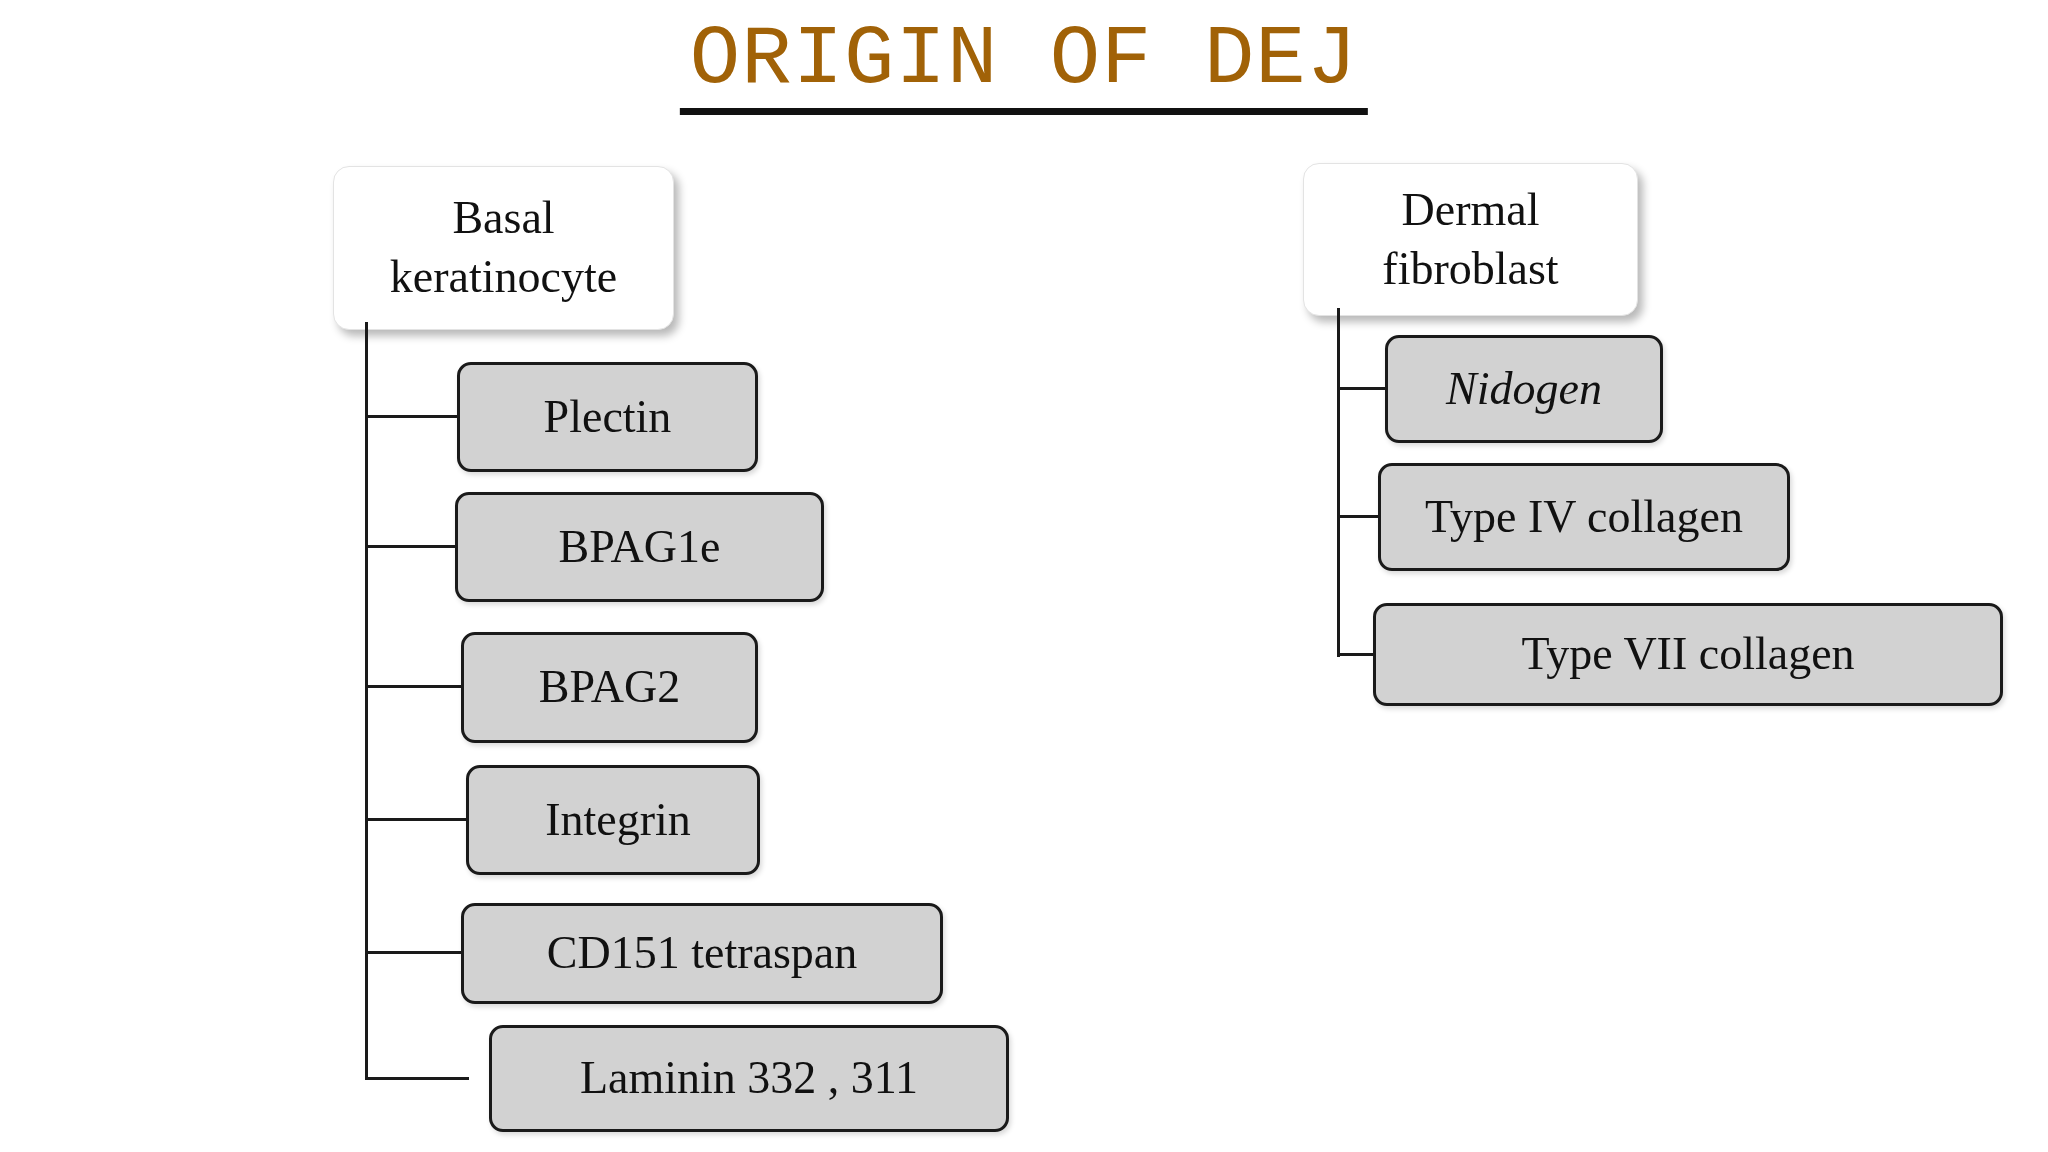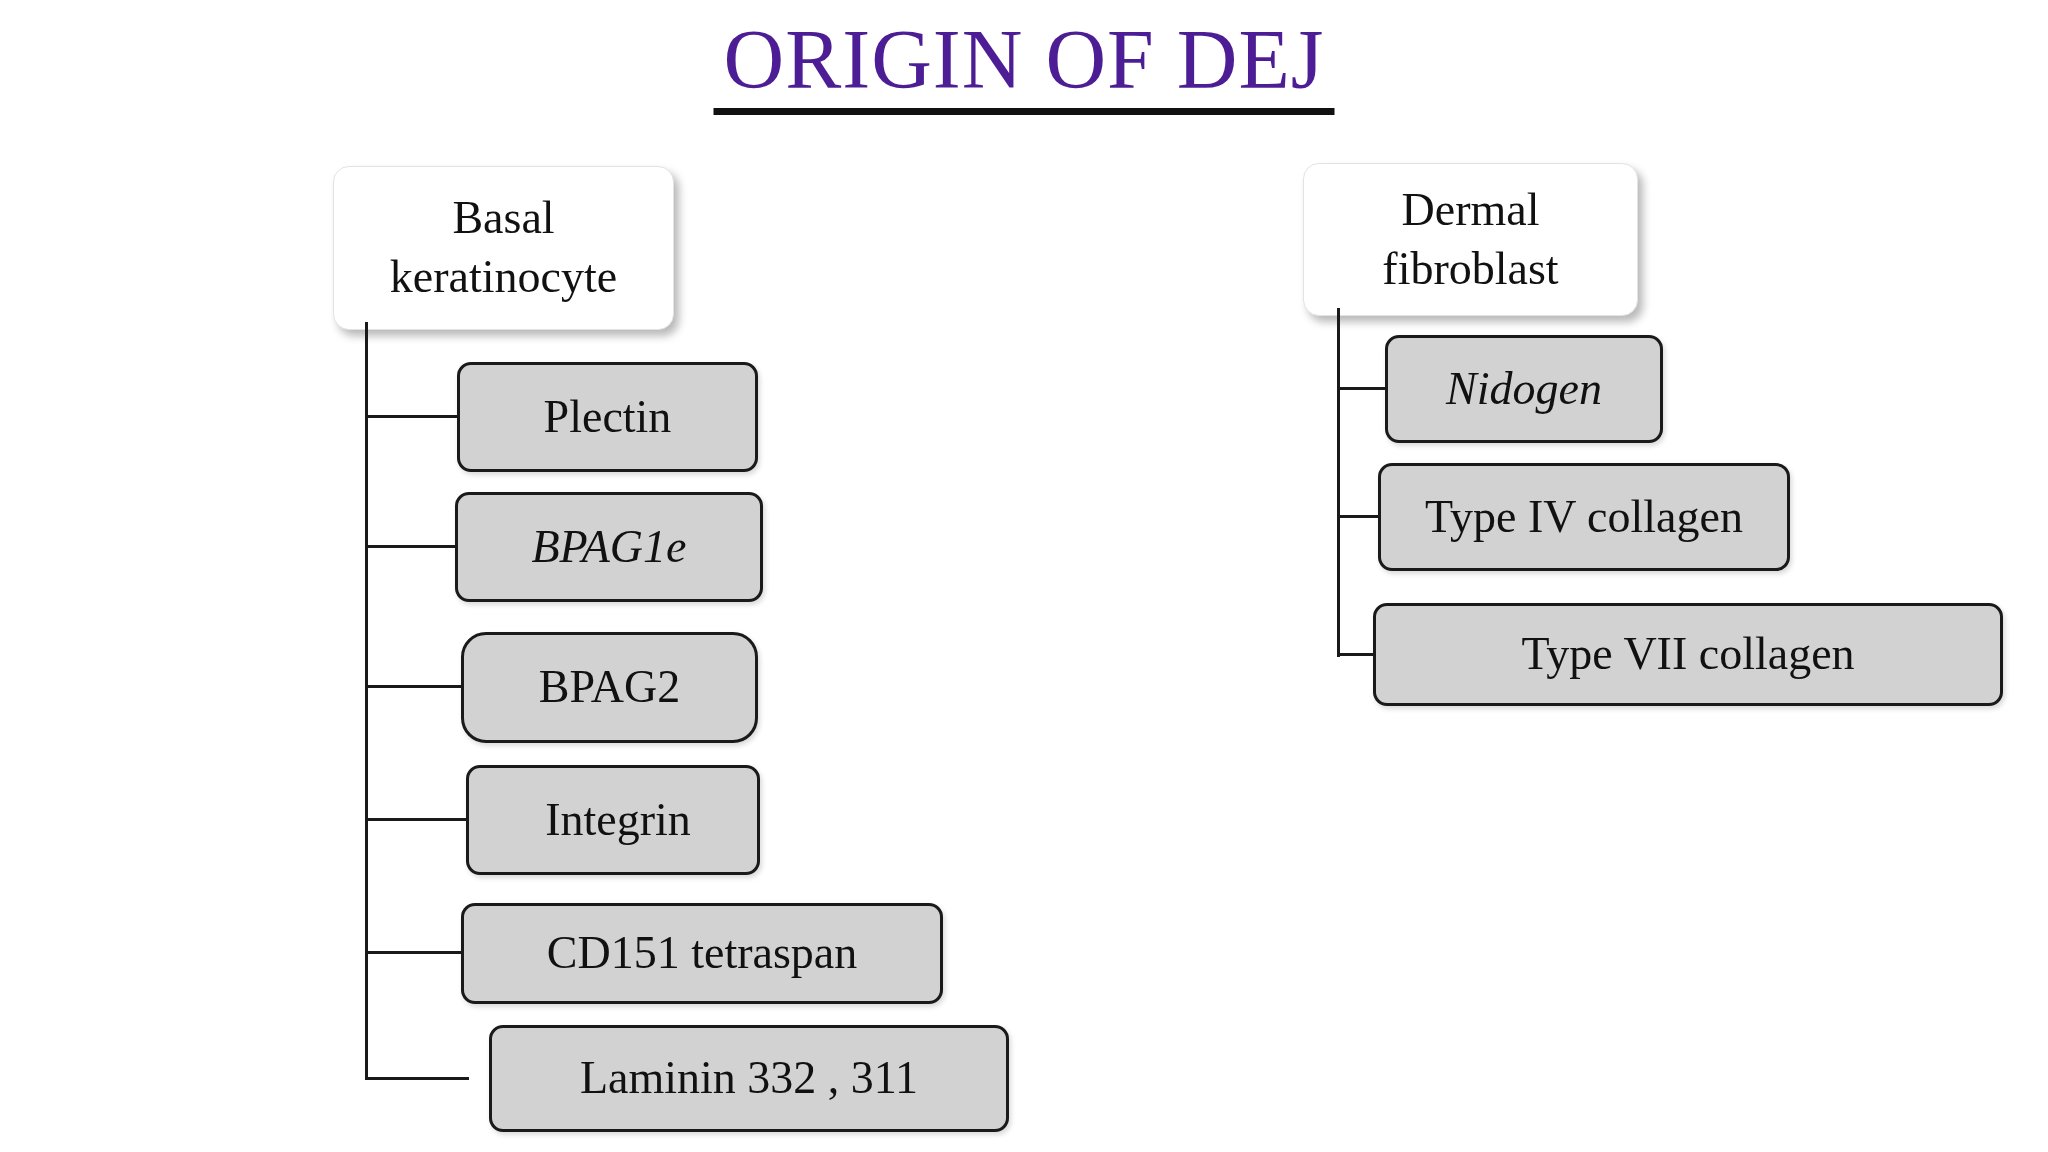--- a/index.html
+++ b/index.html
@@ -14,24 +14,25 @@
   .canvas{position:absolute;left:0;top:0;width:2048px;height:1152px;}
 
   .title{
     position:absolute;
     top:16px;left:50%;
     transform:translateX(-50%);
     font-size:84px;
     line-height:1.05;
     font-weight:400;
     letter-spacing:1px;
-    color:#4c1d95;
+    color:#a16207;
     border-bottom:7px solid #111111;
     padding:0 10px 4px 10px;
     white-space:nowrap;
+    font-family:Liberation Mono, monospace;
   }
 
   .node{
     position:absolute;
     display:flex;
     align-items:center;
     justify-content:center;
     text-align:center;
     box-sizing:border-box;
   }
@@ -71,26 +72,26 @@
   </div>
 
   <div class="v-line" style="left:365px;top:322px;height:758px;"></div>
 
   <div class="h-line" style="left:365px;top:415px;width:92px;"></div>
   <div class="node child-node" style="left:457px;top:362px;width:301px;height:110px;">
     <span>Plectin</span>
   </div>
 
   <div class="h-line" style="left:365px;top:545px;width:90px;"></div>
-  <div class="node child-node" style="left:455px;top:492px;width:308px;height:110px;font-style:italic;">
+  <div class="node child-node" style="left:455px;top:492px;width:369px;height:110px;">
     <span>BPAG1e</span>
   </div>
 
   <div class="h-line" style="left:365px;top:685px;width:96px;"></div>
-  <div class="node child-node" style="left:461px;top:632px;width:297px;height:111px;border-radius:25px;">
+  <div class="node child-node" style="left:461px;top:632px;width:297px;height:111px;">
     <span>BPAG2</span>
   </div>
 
   <div class="h-line" style="left:365px;top:818px;width:101px;"></div>
   <div class="node child-node" style="left:466px;top:765px;width:294px;height:110px;padding-left:10px;">
     <span>Integrin</span>
   </div>
 
   <div class="h-line" style="left:365px;top:951px;width:96px;"></div>
   <div class="node child-node" style="left:461px;top:903px;width:482px;height:101px;justify-content:center;">

